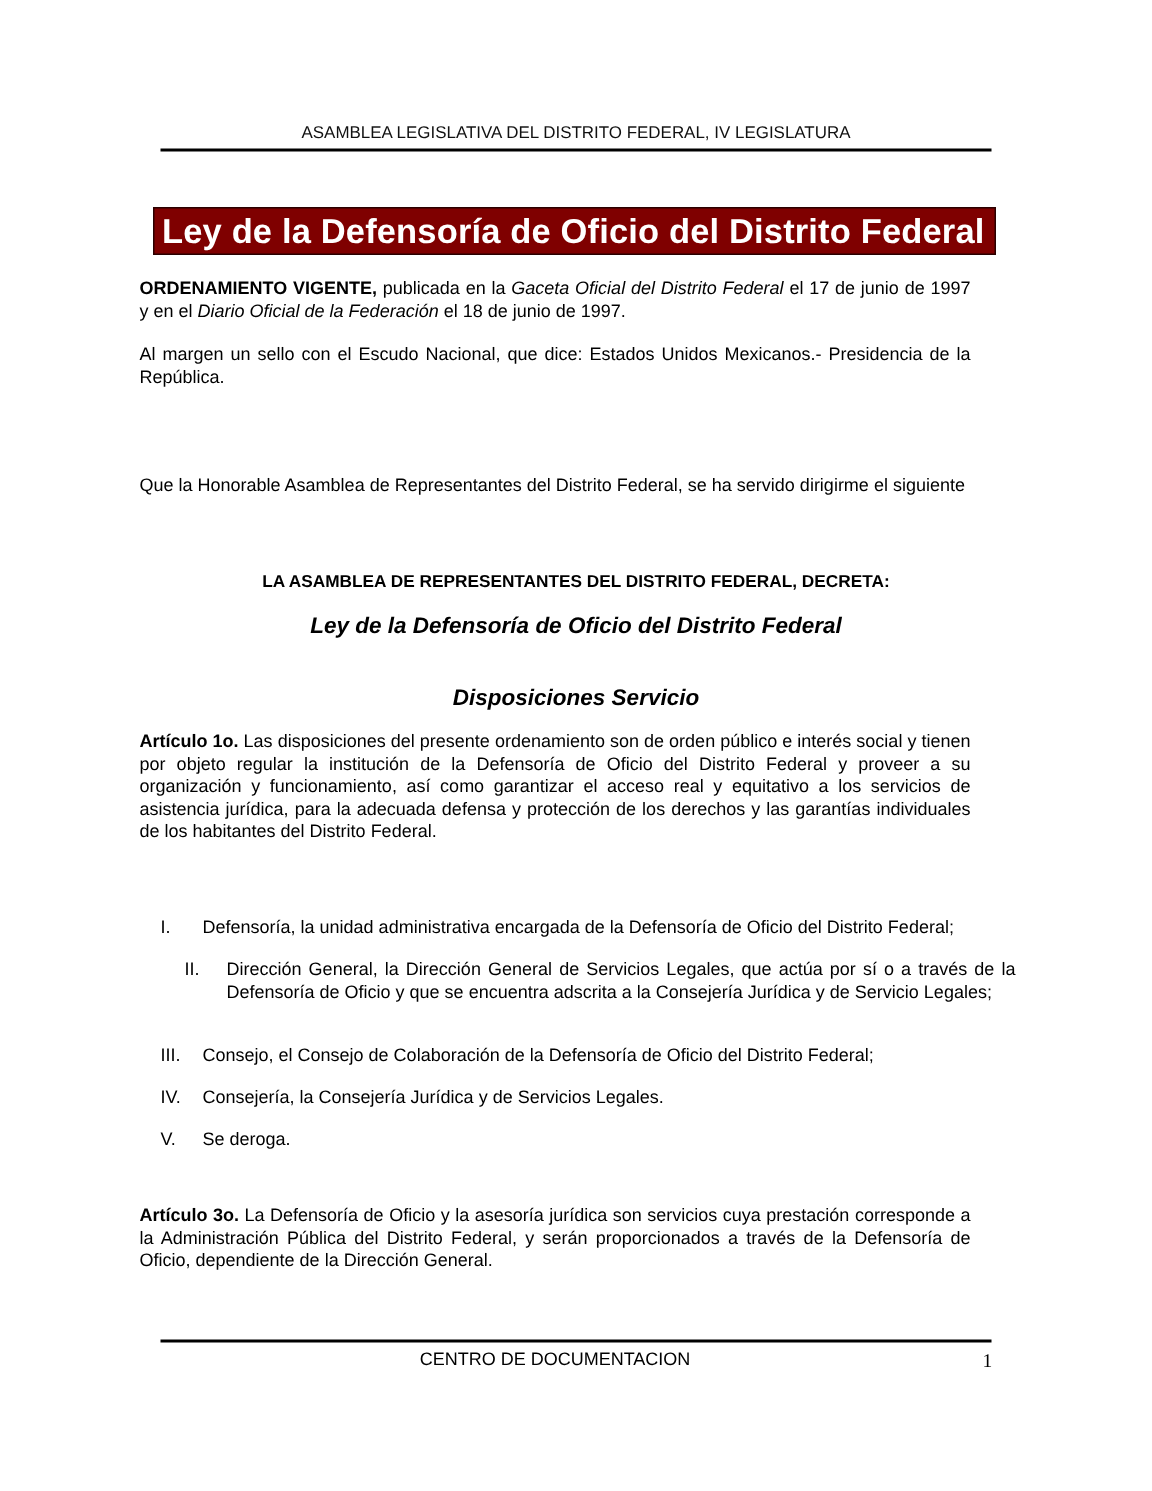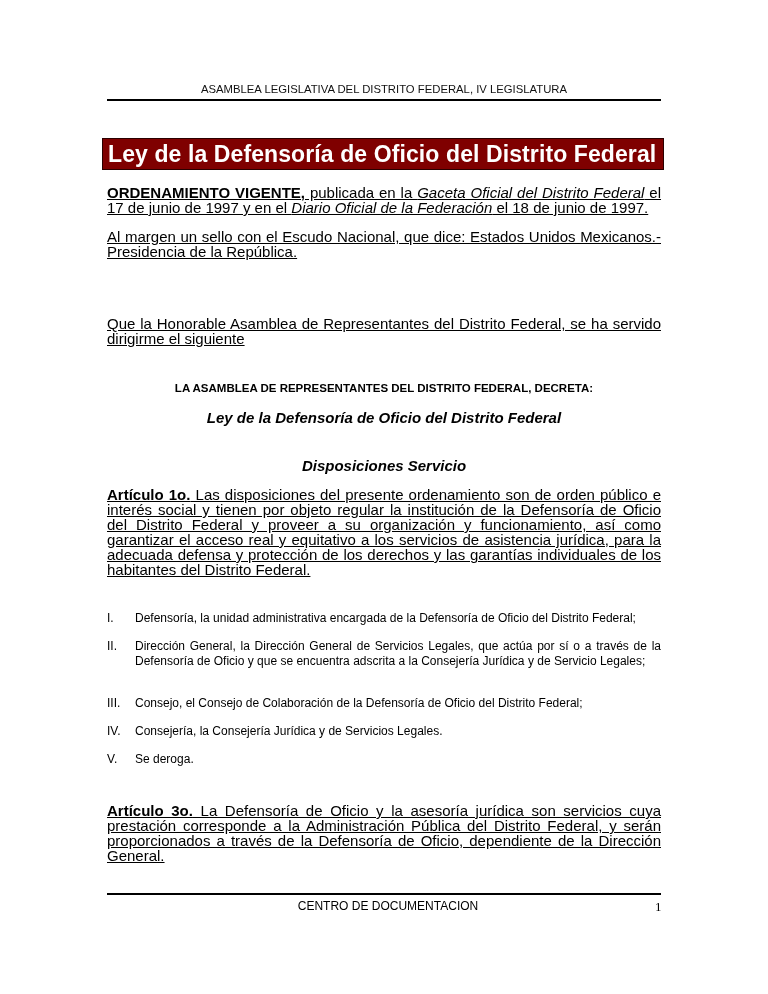--- a/index.html
+++ b/index.html
@@ -23,22 +23,22 @@
       position: absolute; left: 102px; top: 138px; width: 562px; height: 32px;
       background: #7f0000; border: 1px solid #2a0000; box-sizing: border-box;
     }
     .title-bar-text {
       position: absolute; left: 5px; top: 2px;
       font-size: 23px; font-weight: bold; color: #ffffff; white-space: nowrap;
       letter-spacing: 0.1px;
     }
 
     .body-text {
-      position: absolute; left: 107px; width: 554px;
-      font-size: 15px; line-height: 15px; text-align: justify; text-decoration: underline;
+      position: absolute; left: 93px; width: 554px;
+      font-size: 12px; line-height: 15px; text-align: justify;
     }
     .body-text b { font-weight: bold; }
     .body-text i { font-style: italic; }
 
     .center-bold {
       position: absolute; left: 107px; width: 554px; text-align: center;
       font-size: 11.5px; font-weight: bold;
     }
     .center-heading {
       position: absolute; left: 107px; width: 554px; text-align: center;
@@ -50,21 +50,21 @@
       font-size: 12px; line-height: 15px;
     }
     .list-item .numeral { position: absolute; left: 0; top: 0; }
     .list-item .list-text { margin-left: 28px; text-align: justify; display: block; }
 
     .footer-rule {
       position: absolute; left: 107px; width: 554px; top: 893px;
       height: 0; border-top: 2px solid #000;
     }
     .footer-text {
-      position: absolute; left: 111px; width: 554px; top: 899px;
+      position: absolute; left: 93px; width: 554px; top: 899px;
       text-align: center; font-size: 12px;
     }
     .page-number {
       position: absolute; left: 655px; top: 899px;
       font-family: "Liberation Serif", serif; font-size: 13px;
     }
   </style>
 </head>
 <body>
 
@@ -93,21 +93,21 @@
 
   <div class="body-text" style="top:487px;">
     <b>Artículo 1o.</b><span> Las disposiciones del presente ordenamiento son de orden público e interés social y tienen por objeto regular la institución de la Defensoría de Oficio del Distrito Federal y proveer a su organización y funcionamiento, así como garantizar el acceso real y equitativo a los servicios de asistencia jurídica, para la adecuada defensa y protección de los derechos y las garantías individuales de los habitantes del Distrito Federal.</span>
   </div>
 
 
   <div class="list-item" style="top:611px;">
     <span class="numeral">I.</span>
     <span class="list-text">Defensoría, la unidad administrativa encargada de la Defensoría de Oficio del Distrito Federal;</span>
   </div>
-  <div class="list-item" style="top:639px;">
+  <div class="list-item" style="top:639px;margin-left:16px;">
     <span class="numeral">II.</span>
     <span class="list-text">Dirección General, la Dirección General de Servicios Legales, que actúa por sí o a través de la Defensoría de Oficio y que se encuentra adscrita a la Consejería Jurídica y de Servicio Legales;</span>
   </div>
   <div class="list-item" style="top:696px;">
     <span class="numeral">III.</span>
     <span class="list-text">Consejo, el Consejo de Colaboración de la Defensoría de Oficio del Distrito Federal;</span>
   </div>
   <div class="list-item" style="top:724px;">
     <span class="numeral">IV.</span>
     <span class="list-text">Consejería, la Consejería Jurídica y de Servicios Legales.</span>

